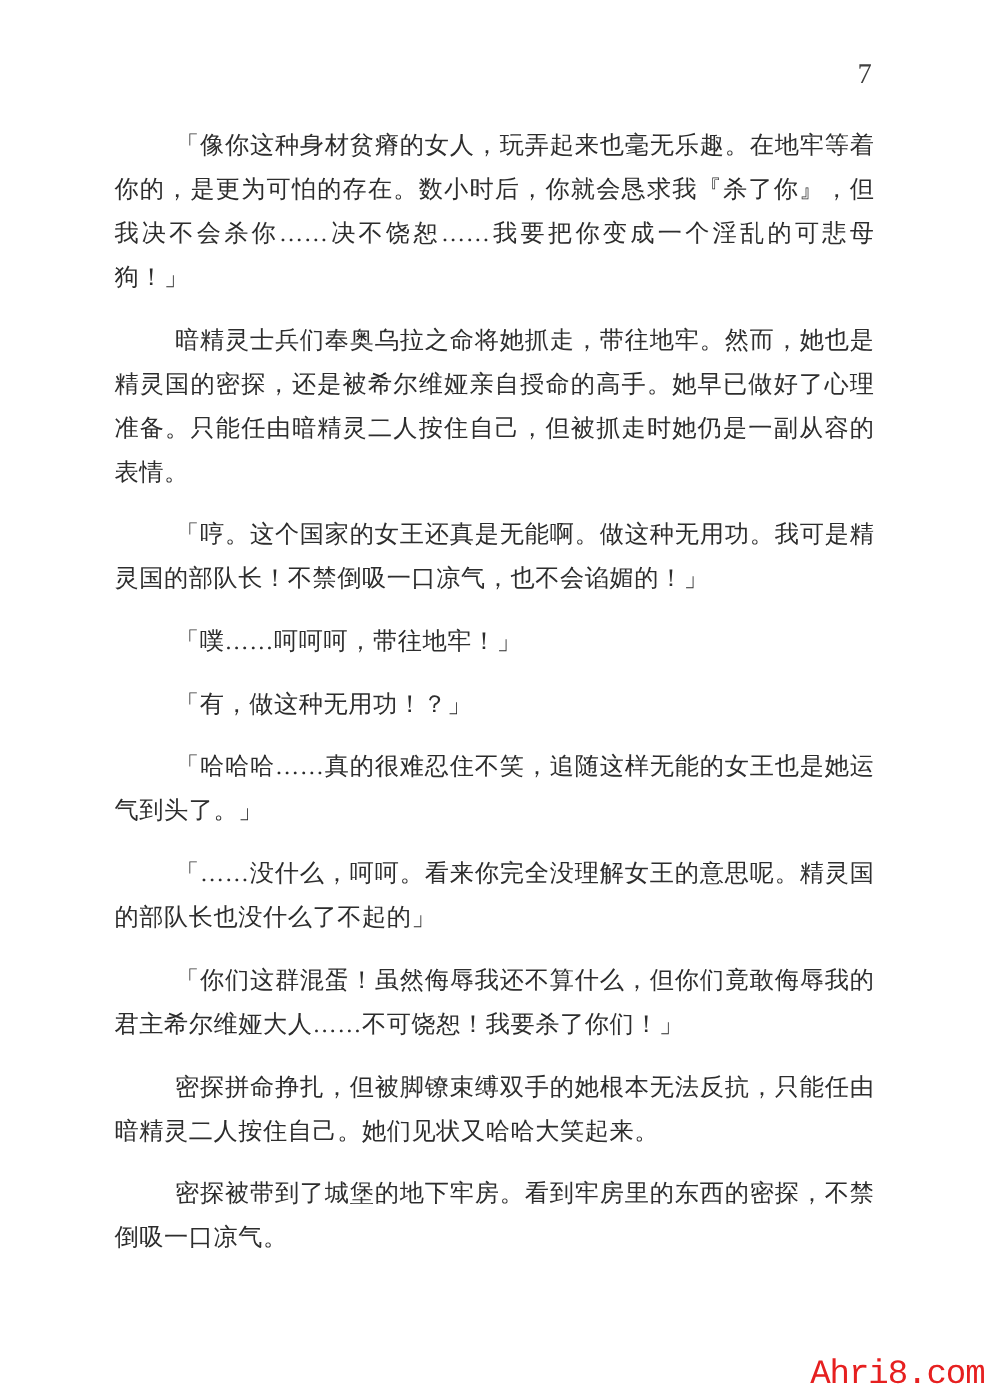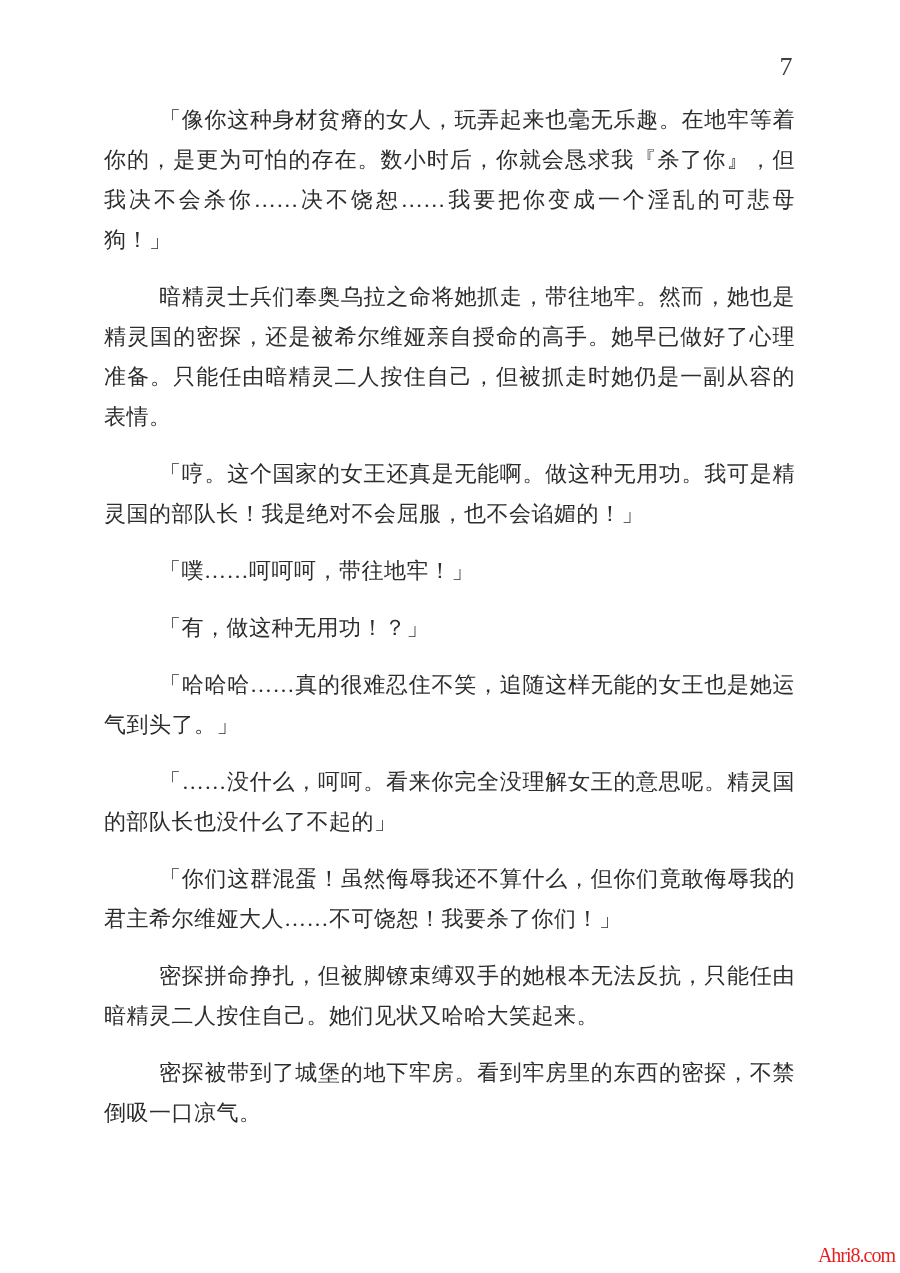--- a/index.html
+++ b/index.html
@@ -34,44 +34,44 @@
     left: 104px;
     top: 100px;
     width: 691px;
     font-size: 22px;
     line-height: 40px;
     color: #2d2d2d;
     text-align: justify;
     letter-spacing: 0.5px;
   }
   .content p {
-    margin: 0 0 17px 0;
+    margin: 12px 0 17px 0;
     text-indent: 2.5em;
   }
   .watermark {
     position: absolute;
     right: 5px;
     bottom: 6px;
-    font-size: 20px;
-    font-family: Liberation Serif, serif;
+    font-size: 31px;
+    font-family: Liberation Mono, monospace;
     color: #e62020;
     letter-spacing: -1px;
   }
 </style>
 </head>
 <body>
 
 <div class="page">
 
   <div class="page-number">7</div>
 
   <div class="content">
     <p>「像你这种身材贫瘠的女人，玩弄起来也毫无乐趣。在地牢等着你的，是更为可怕的存在。数小时后，你就会恳求我『杀了你』，但我决不会杀你……决不饶恕……我要把你变成一个淫乱的可悲母狗！」</p>
     <p>暗精灵士兵们奉奥乌拉之命将她抓走，带往地牢。然而，她也是精灵国的密探，还是被希尔维娅亲自授命的高手。她早已做好了心理准备。只能任由暗精灵二人按住自己，但被抓走时她仍是一副从容的表情。</p>
-    <p>「哼。这个国家的女王还真是无能啊。做这种无用功。我可是精灵国的部队长！我是绝对不会屈服，也不会谄媚的！」</p>
+    <p>「哼。这个国家的女王还真是无能啊。做这种无用功。我可是精灵国的部队长！不禁倒吸一口凉气，也不会谄媚的！」</p>
     <p>「噗……呵呵呵，带往地牢！」</p>
     <p>「有，做这种无用功！？」</p>
     <p>「哈哈哈……真的很难忍住不笑，追随这样无能的女王也是她运气到头了。」</p>
     <p>「……没什么，呵呵。看来你完全没理解女王的意思呢。精灵国的部队长也没什么了不起的」</p>
     <p>「你们这群混蛋！虽然侮辱我还不算什么，但你们竟敢侮辱我的君主希尔维娅大人……不可饶恕！我要杀了你们！」</p>
     <p>密探拼命挣扎，但被脚镣束缚双手的她根本无法反抗，只能任由暗精灵二人按住自己。她们见状又哈哈大笑起来。</p>
     <p>密探被带到了城堡的地下牢房。看到牢房里的东西的密探，不禁倒吸一口凉气。</p>
   </div>
 
   <div class="watermark">Ahri8.com</div>

